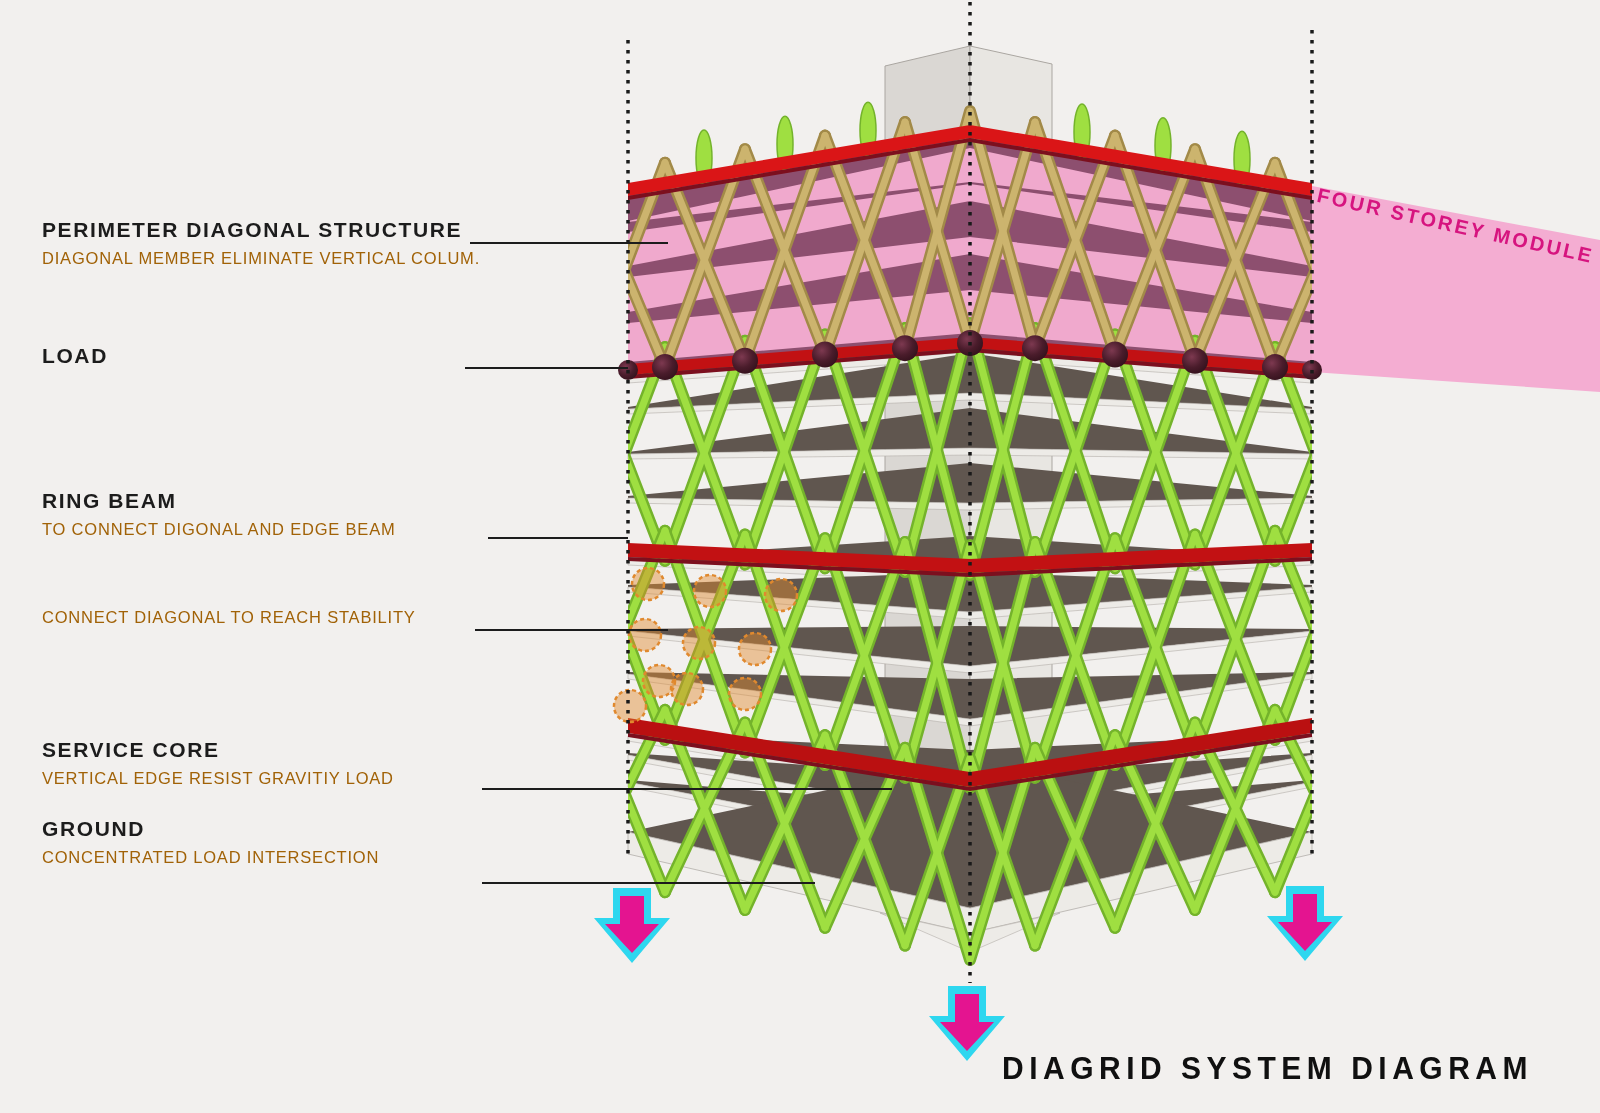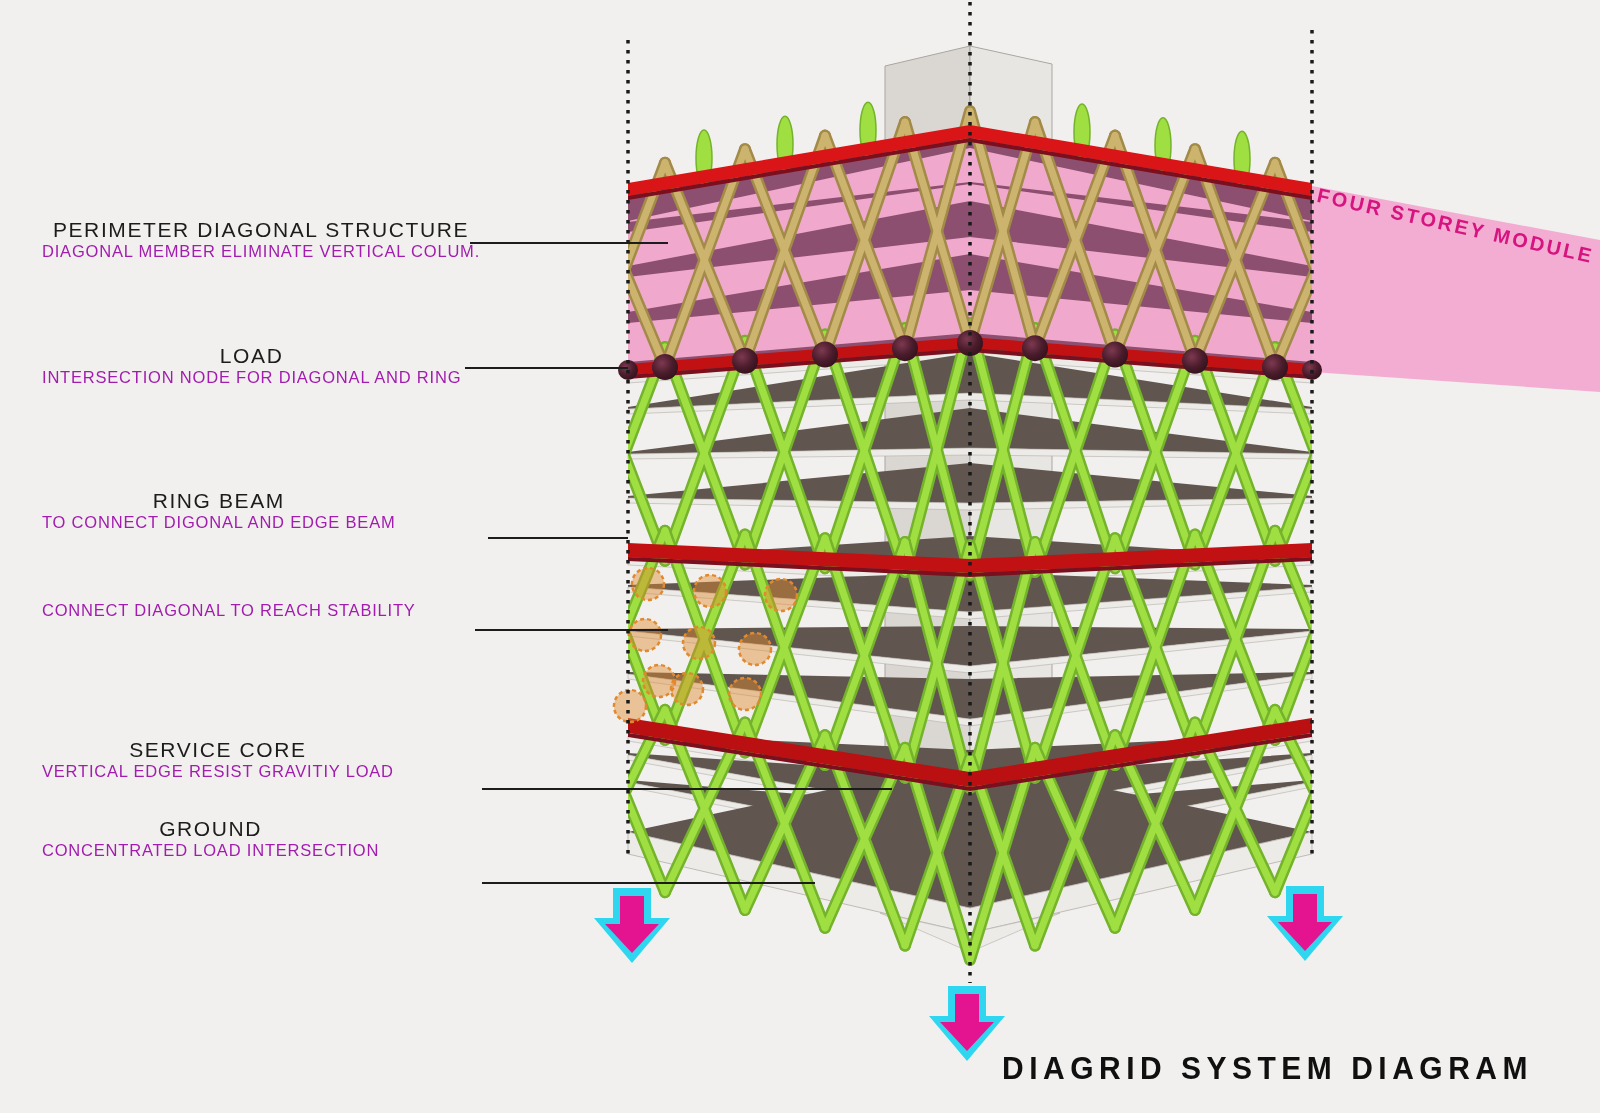--- a/index.html
+++ b/index.html
@@ -1,21 +1,21 @@
 <!DOCTYPE html>
 <html><head>
 <meta charset="utf-8">
 <style>
   html,body{margin:0;padding:0;}
   body{width:1600px;height:1113px;position:relative;overflow:hidden;
        background:#f2f0ee;font-family:"Liberation Sans","DejaVu Sans",sans-serif;}
   #scene{position:absolute;left:0;top:0;}
   .label-block{position:absolute;left:42px;}
-  .label-title{font-size:21px;font-weight:normal;color:#1c1c1c;letter-spacing:1.6px;white-space:nowrap;text-align:center;}
-  .label-sub{font-size:16.5px;color:#a21caf;letter-spacing:.8px;white-space:nowrap;}
+  .label-title{font-size:21px;font-weight:bold;color:#1c1c1c;letter-spacing:1.6px;white-space:nowrap;}
+  .label-sub{font-size:16.5px;color:#a16207;letter-spacing:.8px;margin-top:7px;white-space:nowrap;}
   .lb1{top:218px}.lb2{top:344px}.lb3{top:489px}.lb4{top:601px}.lb5{top:738px}.lb6{top:817px}
   .callout{position:absolute;height:2px;background:#1c1c1c;}
   .cl1{left:470px;top:242px;width:198px}
   .cl2{left:465px;top:367px;width:163px}
   .cl3{left:488px;top:537px;width:140px}
   .cl4{left:475px;top:629px;width:193px}
   .cl5{left:482px;top:788px;width:410px}
   .cl6{left:482px;top:882px;width:333px}
   .banner-label{position:absolute;left:1320px;top:184px;transform:rotate(12.6deg);
        transform-origin:left top;font-size:20px;font-weight:bold;color:#d6147f;
@@ -310,21 +310,20 @@
       <line x1="1312" y1="30" x2="1312" y2="854" stroke="#1a1a1a" stroke-width="3.5" stroke-dasharray="3.5 6.5"></line>
     </g>
   </svg>
 
 <div class="label-block lb1">
   <div class="label-title">PERIMETER DIAGONAL STRUCTURE</div>
   <div class="label-sub">DIAGONAL MEMBER ELIMINATE VERTICAL COLUM.</div>
 </div>
 <div class="label-block lb2">
   <div class="label-title">LOAD</div>
-  <div class="label-sub">INTERSECTION NODE FOR DIAGONAL AND RING</div>
 </div>
 <div class="label-block lb3">
   <div class="label-title">RING BEAM</div>
   <div class="label-sub">TO CONNECT DIGONAL AND EDGE BEAM</div>
 </div>
 <div class="label-block lb4">
   <div class="label-sub">CONNECT DIAGONAL TO REACH STABILITY</div>
 </div>
 <div class="label-block lb5">
   <div class="label-title">SERVICE CORE</div>

